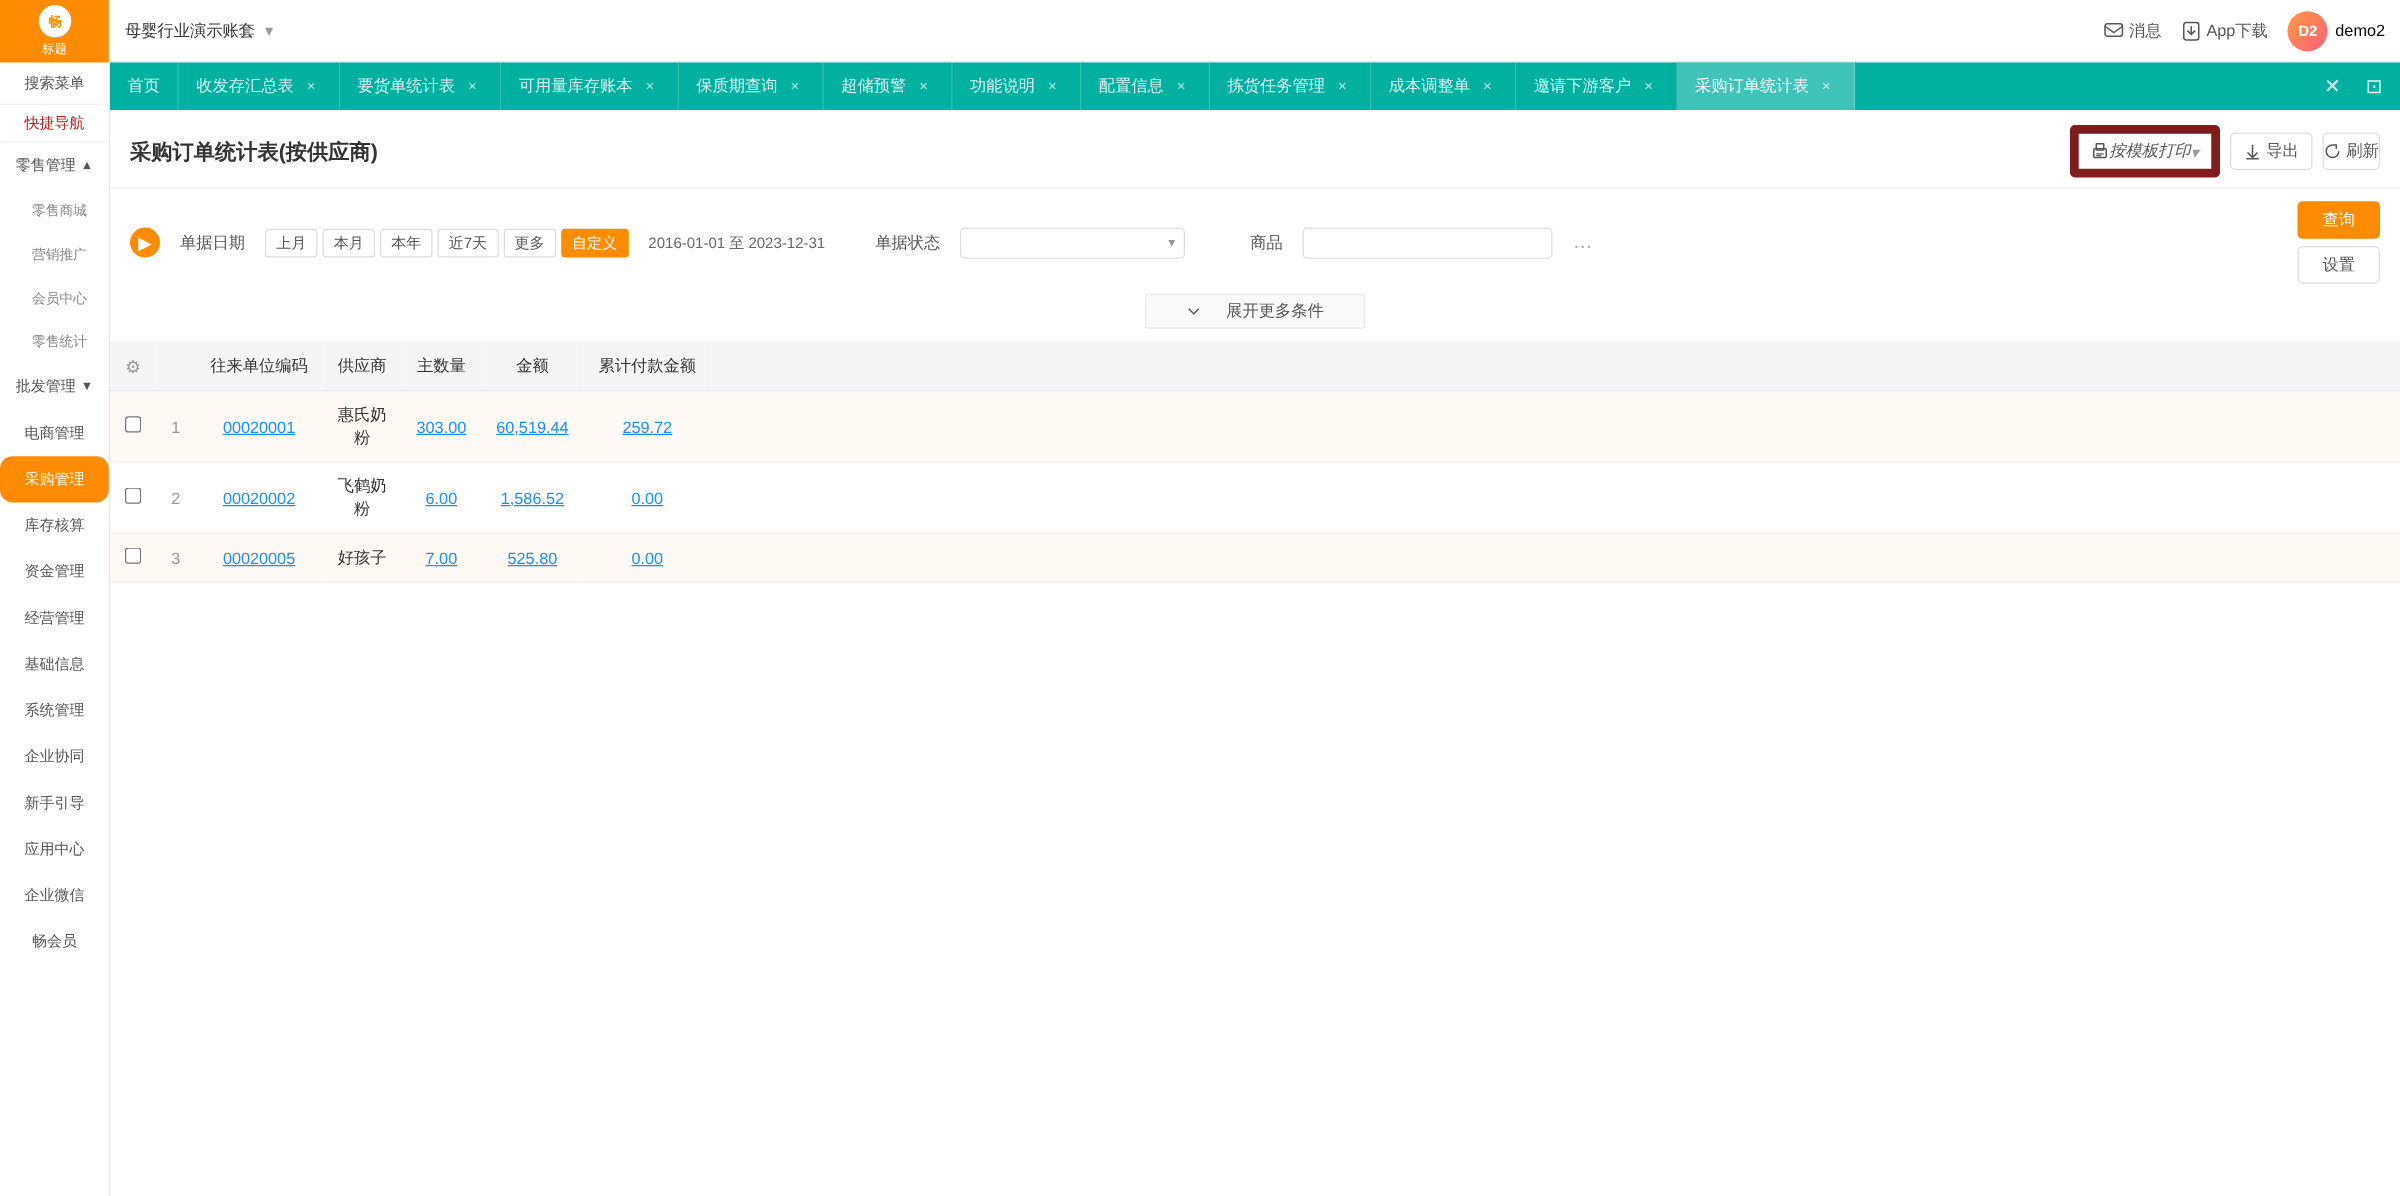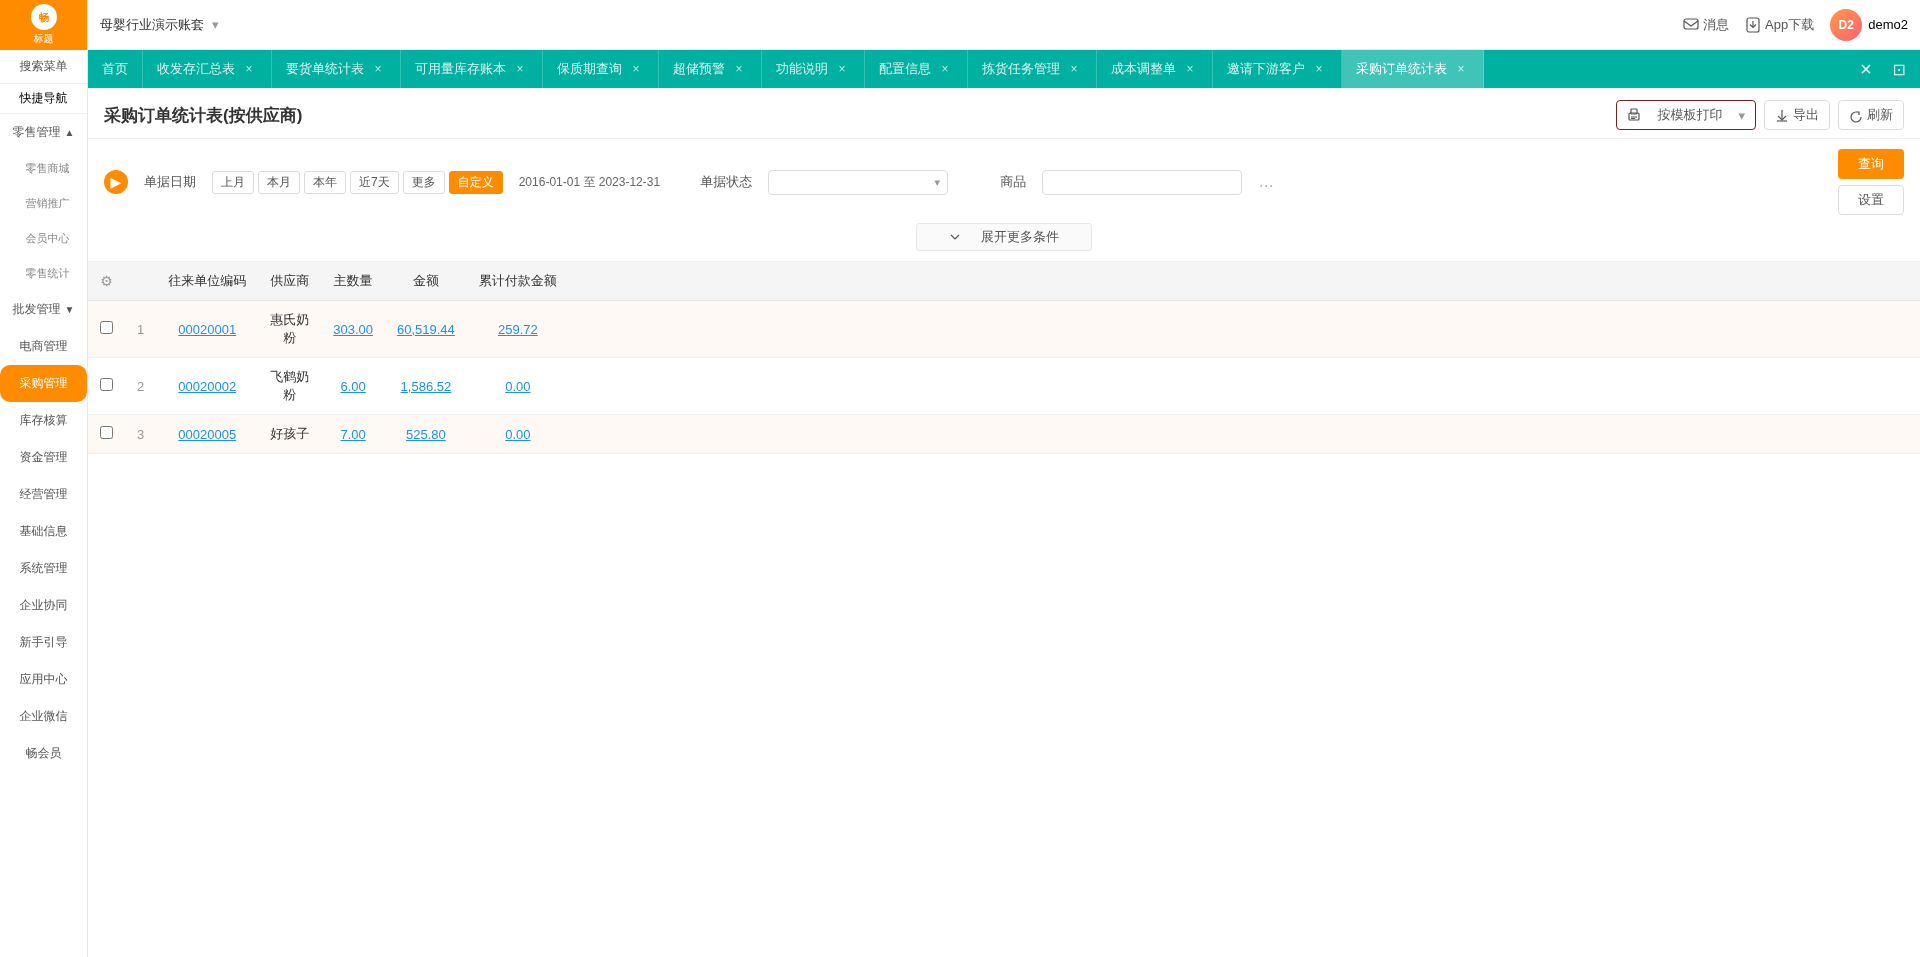--- a/index.html
+++ b/index.html
@@ -37,21 +37,21 @@
       padding: 8px 6px;
       border-bottom: 1px solid #f0f0f0;
       text-align: center;
       color: #555;
       font-size: 12px;
       cursor: pointer;
     }
     .sidebar-nav {
       padding: 6px 4px;
       text-align: center;
-      color: #000000;
+      color: #b91c1c;
       font-size: 12px;
       cursor: pointer;
       border-bottom: 1px solid #f0f0f0;
     }
     .sidebar-item {
       padding: 10px 4px;
       text-align: center;
       color: #555;
       font-size: 12px;
       cursor: pointer;
@@ -206,48 +206,49 @@
       color: #333;
     }
     .page-header-actions {
       display: flex;
       align-items: center;
       gap: 8px;
     }
     .btn-print {
       display: flex;
       align-items: center;
-      gap: 16px;
-      border: 1px solid #7f1d1d;
+      gap: 0;
+      border: 7px solid #7f1d1d;
       background: #fff;
       padding: 5px 10px;
       border-radius: 4px;
       font-size: 13px;
       color: #555;
       cursor: pointer;
+      font-style: italic;
     }
     .btn-export {
       display: flex;
       align-items: center;
       gap: 4px;
       border: 1px solid #ddd;
       background: #fff;
       padding: 5px 10px;
       border-radius: 4px;
       font-size: 13px;
       color: #555;
       cursor: pointer;
     }
     .btn-refresh {
       display: flex;
-      align-items: flex-end;
+      align-items: center;
       gap: 4px;
       border: 1px solid #ddd;
       background: #fff;
-      padding: 5px 10px;
+      padding: 5px 0;
       border-radius: 4px;
       font-size: 13px;
       color: #555;
       cursor: pointer;
     }
 
     
     .filter-area {
       padding: 10px 16px;
       background: #fff;

